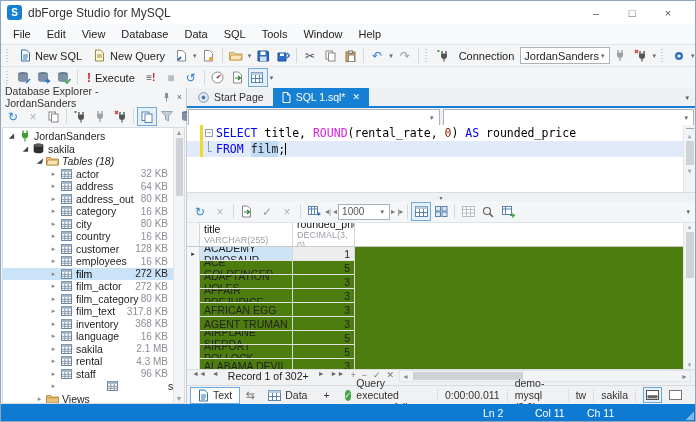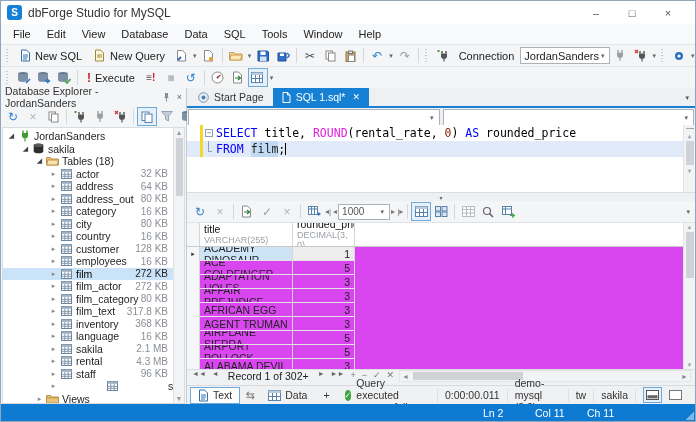--- a/index.html
+++ b/index.html
@@ -80,21 +80,21 @@
   .ed-scroll .nub{width:8px;border-top:1px solid #9aa;margin:2px 0 3px}
   .ed-scroll .thumb{width:8px;height:24px;background:#cfd3d8;margin:2px 0}
 
   .splitterbar{height:8px;background:#eef0f3;flex:none;display:flex;align-items:center;justify-content:center;color:#667;font-size:6px}
 
   
   .rtoolbar{height:22px;background:#f4f5f7;display:flex;align-items:center;padding:0 3px;flex:none;border-bottom:1px solid #dfe2e6}
   .pagebox{width:52px;height:16px;font-size:10px;color:#555}
   .navgl{font-size:8px;color:#777;padding:0 1px}
 
-  .grid{flex:1;background:#d946ef;position:relative;overflow:hidden;display:flex;flex-direction:column}
+  .grid{flex:1;background:#4d7c0f;position:relative;overflow:hidden;display:flex;flex-direction:column}
   .grid-table{position:absolute;left:0;top:0;right:12px;bottom:0}
   .grow{display:flex;height:14px}
   .grow.header{height:24px;background:#fff;border-bottom:1px solid #c9c9c9}
   .gcell{border-right:1px solid #d6d6d6;border-bottom:1px solid #e3e3e3;padding:0 4px;font-size:10.5px;display:flex;align-items:center;overflow:hidden}
   .grow.header .gcell{flex-direction:column;align-items:flex-start;justify-content:center;border-bottom:none;gap:0}
   .hname{font-size:10.5px;color:#111;line-height:11px}
   .htype{font-size:9px;color:#9a9fa6;line-height:10px}
   .csel{width:13px;flex:none;background:#f5f6f7;border-right:1px solid #d6d6d6;display:flex;align-items:center;justify-content:center;font-size:7px;color:#333}
   .ctitle{width:93px;flex:none}
   .cprice{width:62px;flex:none;justify-content:flex-end}
@@ -413,21 +413,21 @@
               <span class="exp" style="color: rgb(68, 68, 68);">◢</span>
               <span class="ticon">
                 <svg width="11" height="11">
                   <ellipse cx="5.5" cy="2.3" rx="4.8" ry="1.8" fill="#4a4a4a"></ellipse>
                   <path d="M.7 2.3v6.2c0 1 2.1 1.8 4.8 1.8s4.8-.8 4.8-1.8V2.3" fill="#2e2e2e"></path>
                   <ellipse cx="5.5" cy="2.3" rx="4.8" ry="1.8" fill="#5a5a5a"></ellipse>
                 </svg>
               </span>
               <span class="tlabel">sakila</span>
             </div>
-            <div class="tree-row" style="padding-left: 31px;">
+            <div class="tree-row" style="padding-left: 31px; font-style: italic;">
               <span class="exp" style="color: rgb(68, 68, 68);">◢</span>
               <span class="ticon">
                 <svg width="13" height="10">
                   <path d="M.5 1.5h4l1 1.5h7v6H.5z" fill="#e9c377" stroke="#bd9448"></path>
                   <path d="M1.8 4h10.7l-1.3 5H.7z" fill="#f7e3ae" stroke="#bd9448"></path>
                 </svg>
               </span>
               <span class="tlabel">Tables (18)</span>
             </div>
             <div class="tree-row" style="padding-left: 45px;">

